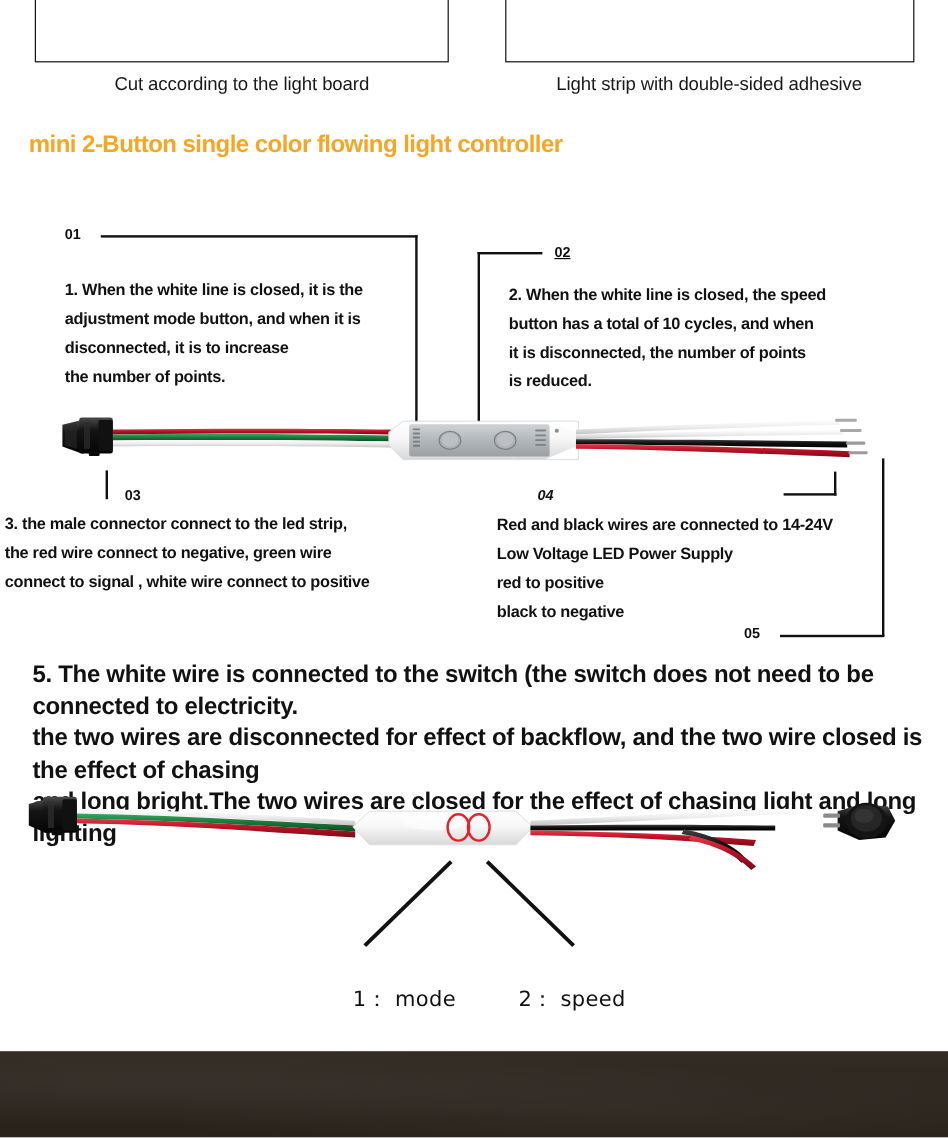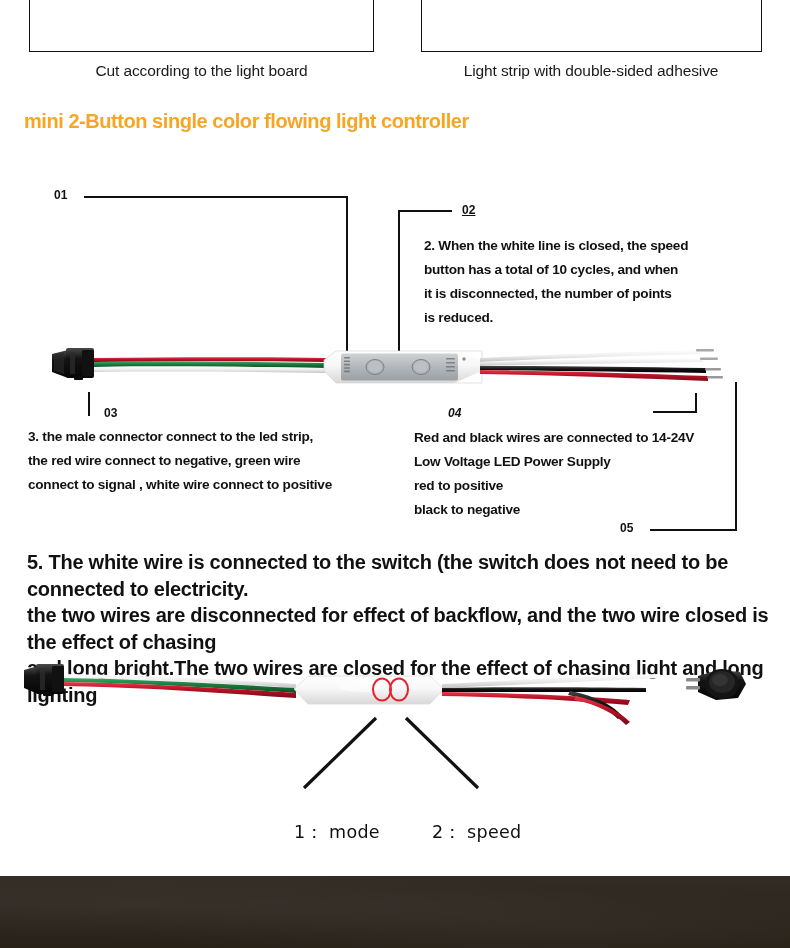--- a/index.html
+++ b/index.html
@@ -66,20 +66,24 @@
 
   <div class="abs top-cap" style="left:29px;top:62px;width:345px;">Cut according to the light board</div>
   <div class="abs top-cap" style="left:410px;top:62px;width:362px;">Light strip with double-sided adhesive</div>
 
   <div class="abs headline" style="left:24px;top:110px;color:#F7A623;">mini 2-Button single color flowing light controller</div>
 
   <div class="abs cnum" style="left:54px;top:188px;">01</div>
 
   <div class="abs lead-h" style="left:84px;top:196px;width:264px;"></div>
   <div class="abs lead-v" style="left:346px;top:196px;height:156px;"></div>
+  <div class="abs ctext" style="left:54px;top:230px;width:330px;">1. When the white line is closed, it is the
+adjustment mode button, and when it is
+ disconnected, it is to increase
+the number of points.</div>
 
   <div class="abs cnum" style="left:462px;top:203px;text-decoration:underline;">02</div>
   <div class="abs lead-h" style="left:398px;top:210px;width:54px;"></div>
   <div class="abs lead-v" style="left:398px;top:210px;height:142px;"></div>
   <div class="abs ctext" style="left:424px;top:234px;width:348px;">2. When the white line is closed, the speed
 button has a total of 10 cycles, and when
 it is disconnected, the number of points
 is reduced.</div>
 
   <div class="abs" style="left:30px;top:338px;width:740px;height:62px;">
@@ -174,21 +178,21 @@
 
       <rect x="666" y="11" width="18" height="2.4" rx="1" fill="#a9a9a9"></rect>
       <rect x="670" y="19.5" width="18" height="2.4" rx="1" fill="#a9a9a9"></rect>
       <rect x="675" y="30" width="16" height="2.6" rx="1" fill="#9a9a9a"></rect>
       <rect x="677" y="38" width="16" height="2.6" rx="1" fill="#9a9a9a"></rect>
     </svg>
   </div>
 
   <div class="abs lead-v" style="left:88px;top:392px;height:24px;"></div>
   <div class="abs cnum" style="left:104px;top:406px;">03</div>
-  <div class="abs ctext" style="left:4px;top:425px;width:390px;margin-left:24px;"> 3. the male connector connect to the led strip,
+  <div class="abs ctext" style="left:4px;top:425px;width:390px;"> 3. the male connector connect to the led strip,
 the red wire connect to negative, green wire
 connect to signal , white wire connect to positive</div>
 
   <div class="abs cnum" style="left:448px;top:406px;font-style:italic;">04</div>
   <div class="abs lead-h" style="left:653px;top:411px;width:44px;"></div>
   <div class="abs lead-v" style="left:695px;top:393px;height:20px;"></div>
   <div class="abs ctext" style="left:414px;top:426px;width:360px;">Red and black wires are connected to 14-24V
 Low Voltage LED Power Supply
 red to positive
 black to negative</div>

